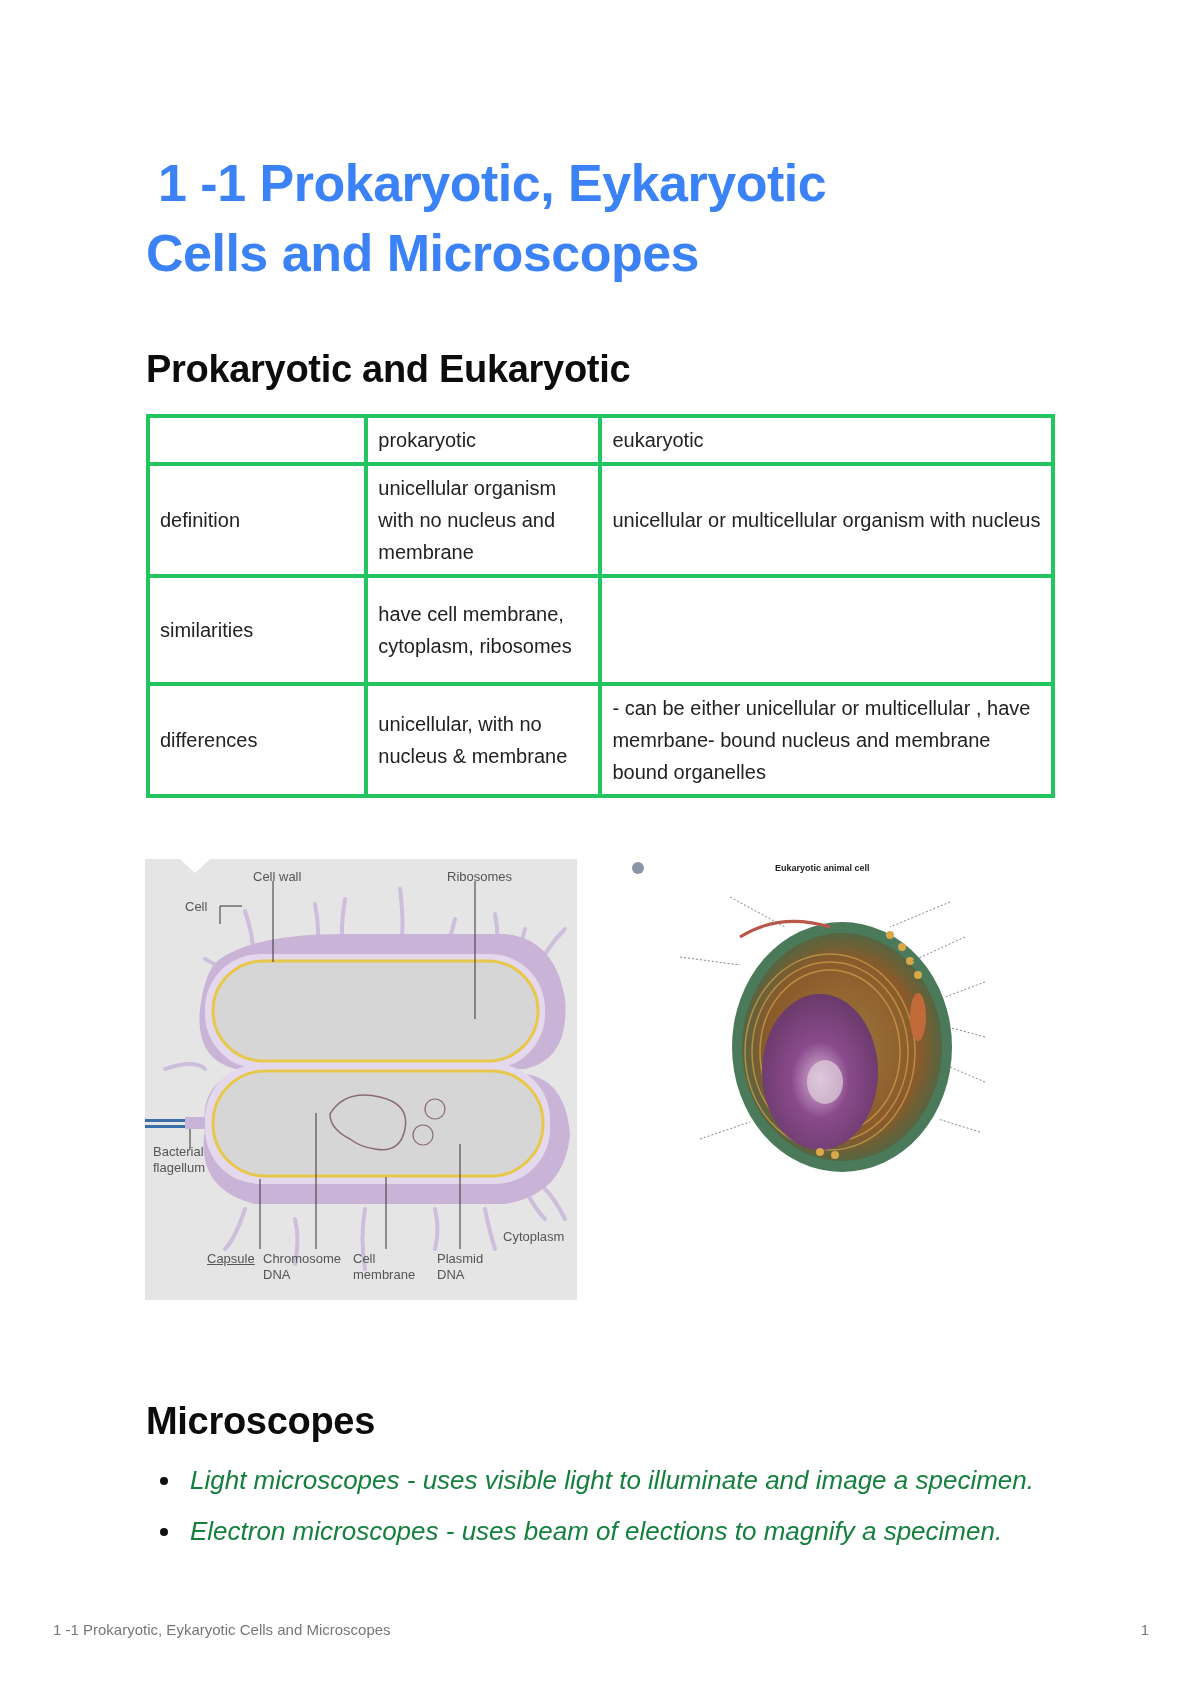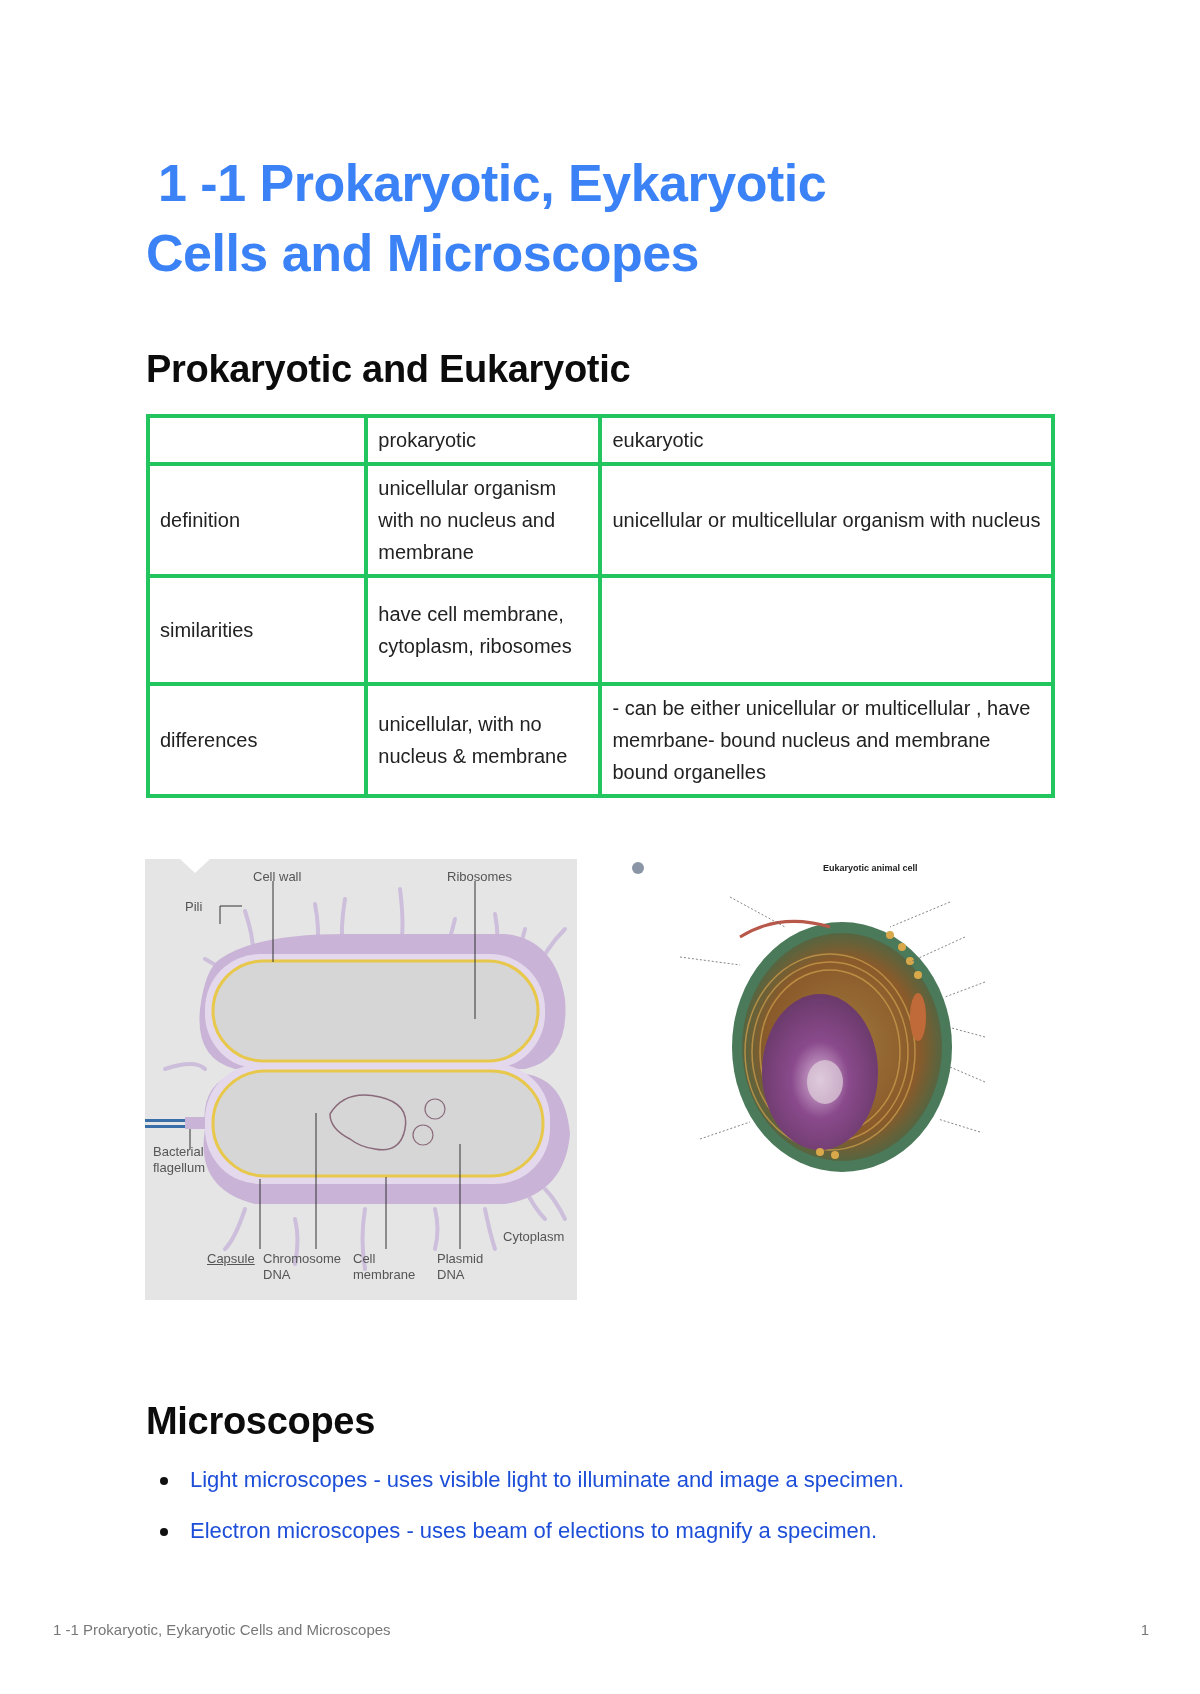--- a/index.html
+++ b/index.html
@@ -42,27 +42,27 @@
       position: absolute; left: 145px; top: 859px; width: 432px; height: 441px;
       background: #e5e5e5; overflow: hidden;
     }
     .fig-pro svg { position: absolute; left: 0; top: 0; }
     .fig-label { position: absolute; font-size: 13px; color: #555; line-height: 16px; text-align: left; }
 
     
     .fig-eu {
       position: absolute; left: 620px; top: 857px; width: 440px; height: 340px; background: #ffffff; overflow: hidden;
     }
-    .fig-eu .fig-title { position: absolute; left: 155px; top: 6px; font-size: 9px; font-weight: 700; color: #222; margin-left: 48px; }
+    .fig-eu .fig-title { position: absolute; left: 155px; top: 6px; font-size: 9px; font-weight: 700; color: #222; }
     .fig-eu .badge { position: absolute; left: 12px; top: 5px; width: 12px; height: 12px; border-radius: 50%; background: #8a96a6; }
     .eu-note { position: absolute; font-size: 8px; color: #777; line-height: 10px; width: 110px; }
 
     ul.bullets {
       position: absolute; left: 160px; top: 1465px; list-style: none;
-      font-size: 22px; color: #1d4ed8; line-height: 30px;
+      font-size: 26px; color: #15803d; line-height: 30px; font-style: italic;
     }
     ul.bullets li { position: relative; padding-left: 30px; margin-bottom: 21px; }
     ul.bullets li .dot {
       position: absolute; left: 0; top: 12px; width: 8px; height: 8px; border-radius: 50%; background: #111;
     }
 
     .footer-left {
       position: absolute; left: 53px; top: 1621px; font-size: 15px; color: #777;
     }
     .footer-right {
@@ -150,21 +150,21 @@
       <polyline points="75,65 75,47 97,47"></polyline>
       <line x1="115" y1="320" x2="115" y2="390"></line>
       <line x1="171" y1="254" x2="171" y2="390"></line>
       <line x1="241" y1="318" x2="241" y2="390"></line>
       <line x1="315" y1="285" x2="315" y2="390"></line>
       <line x1="45" y1="270" x2="45" y2="290"></line>
     </g>
   </svg>
   <span class="fig-label" style="left:108px;top:10px;">Cell wall</span>
   <span class="fig-label" style="left:302px;top:10px;">Ribosomes</span>
-  <span class="fig-label" style="left:40px;top:40px;">Pili</span>
+  <span class="fig-label" style="left:40px;top:40px;">Cell</span>
   <span class="fig-label" style="left:8px;top:285px;width:60px;">Bacterial flagellum</span>
   <span class="fig-label" style="left:62px;top:392px;text-decoration:underline;">Capsule</span>
   <span class="fig-label" style="left:118px;top:392px;width:80px;">Chromosome DNA</span>
   <span class="fig-label" style="left:208px;top:392px;width:70px;">Cell membrane</span>
   <span class="fig-label" style="left:292px;top:392px;width:55px;">Plasmid DNA</span>
   <span class="fig-label" style="left:358px;top:370px;">Cytoplasm</span>
 </div>
 
 <div class="fig-eu">
   <span class="badge"></span>

